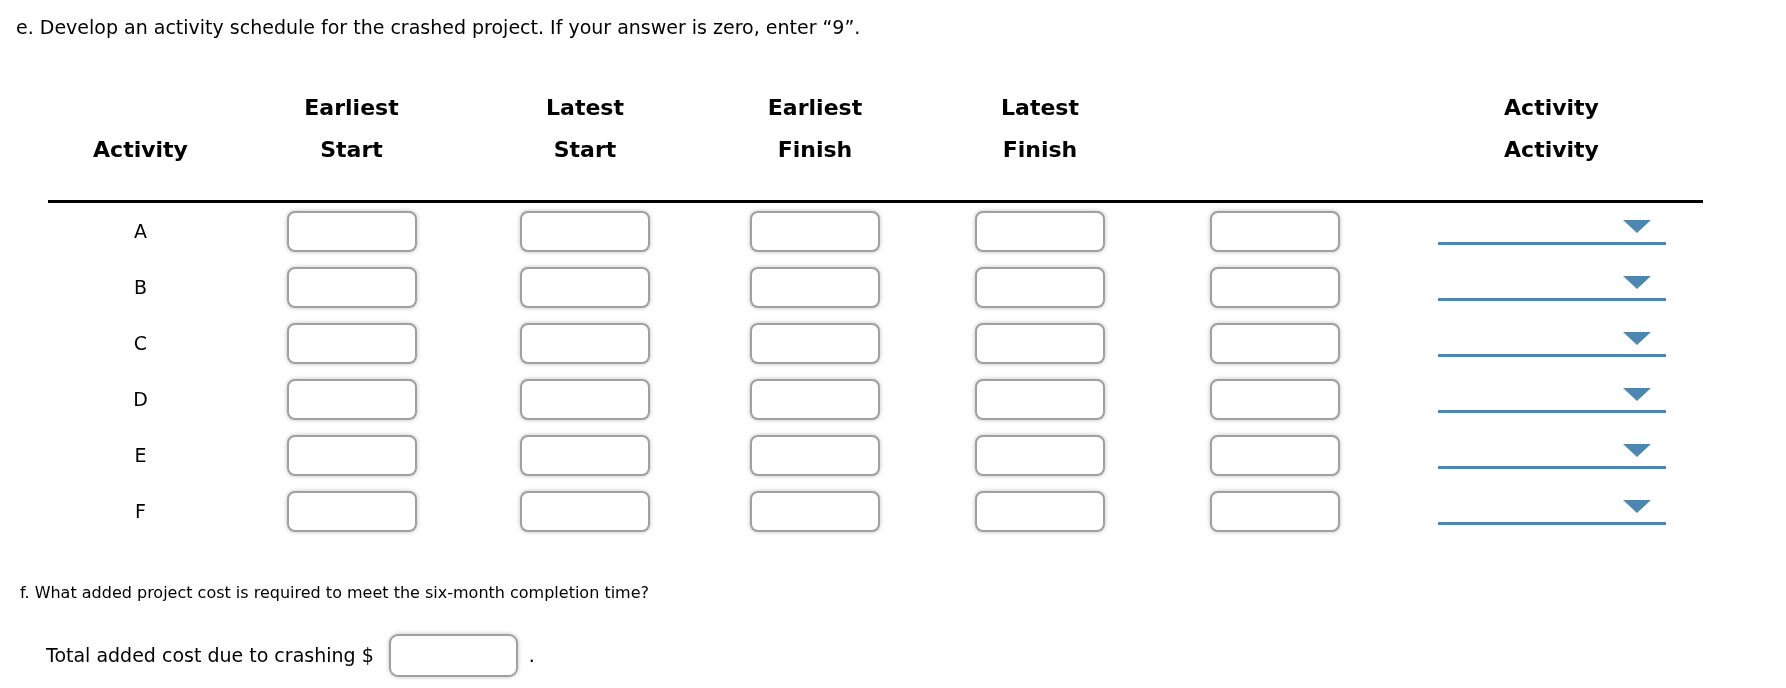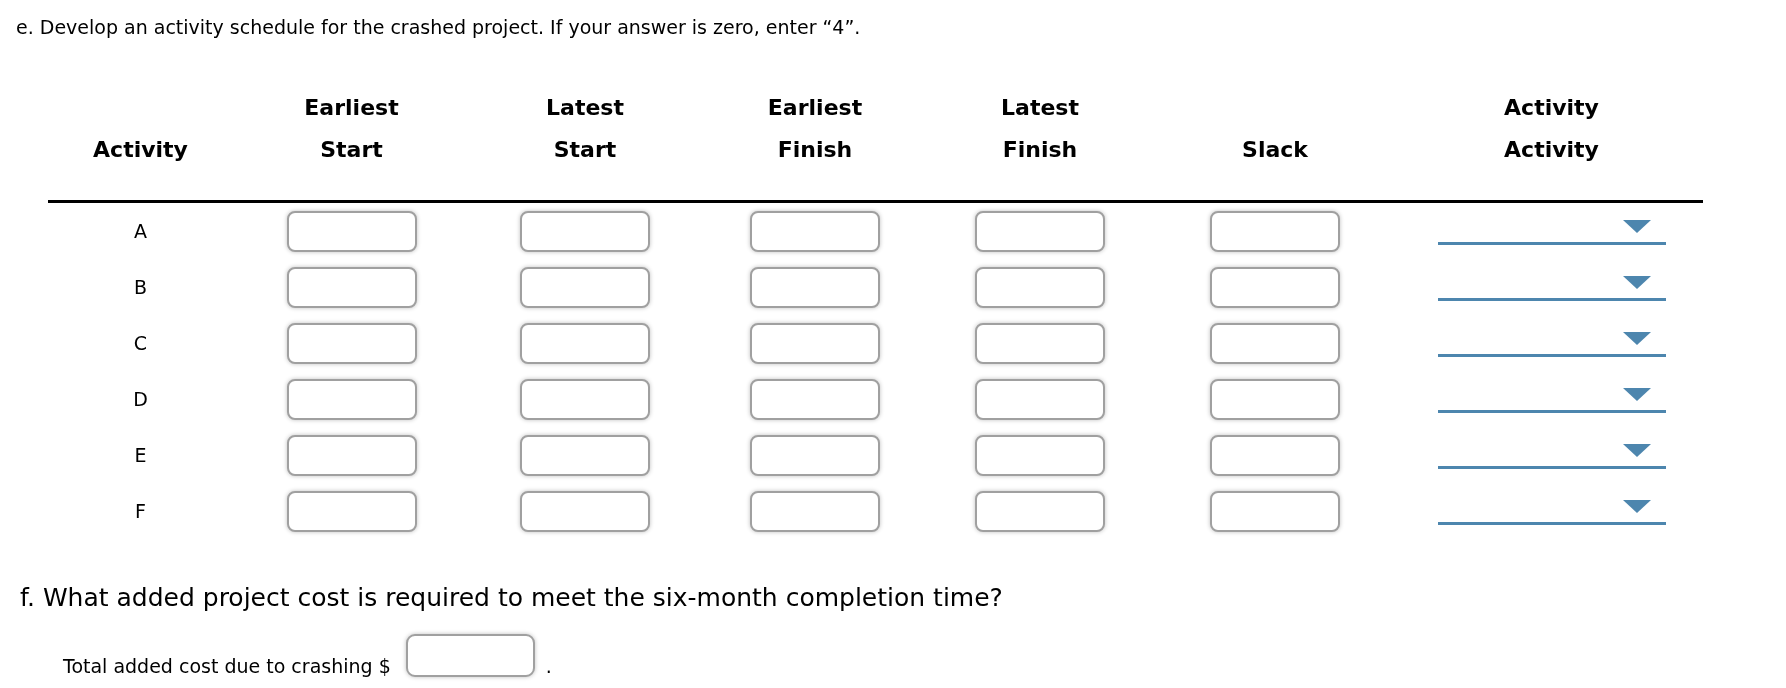--- a/index.html
+++ b/index.html
@@ -95,48 +95,47 @@
     width: 0;
     height: 0;
     border-left: 14px solid transparent;
     border-right: 14px solid transparent;
     border-top: 13px solid var(--accent);
   }
   .q-f {
     position: absolute;
     left: 20px;
     top: 583px;
-    font-size: 25px;
+    font-size: 16px;
     white-space: nowrap;
   }
   .total-row {
     position: absolute;
     left: 46px;
     top: 633px;
     height: 44px;
     display: flex;
-    align-items: flex-end;
+    align-items: center;
     font-size: 19px;
     white-space: nowrap;
-    margin-left: 17px;
   }
   .total-box {
     width: 129px;
     height: 43px;
     margin-left: 15px;
     margin-right: 11px;
     border-radius: 9px;
   }
 </style>
 </head>
 <body>
 
 <div class="page">
 
-  <div class="q-title">e. Develop an activity schedule for the crashed project. If your answer is zero, enter “4”.</div>
+  <div class="q-title">e. Develop an activity schedule for the crashed project. If your answer is zero, enter “9”.</div>
 
   <div class="schedule">
 
     <div class="thead grid7">
       <div class="hcell">
         <div class="hline"></div>
         <div class="hline">Activity</div>
       </div>
       <div class="hcell">
         <div class="hline">Earliest</div>
@@ -149,21 +148,20 @@
       <div class="hcell">
         <div class="hline">Earliest</div>
         <div class="hline">Finish</div>
       </div>
       <div class="hcell">
         <div class="hline">Latest</div>
         <div class="hline">Finish</div>
       </div>
       <div class="hcell">
         <div class="hline"></div>
-        <div class="hline">Slack</div>
       </div>
       <div class="hcell">
         <div class="hline">Activity</div>
         <div class="hline">Activity</div>
       </div>
     </div>
 
     <div class="trow grid7">
       <div class="row-label">A</div>
       <div><input type="text" class="box" value="" style=""></div>

